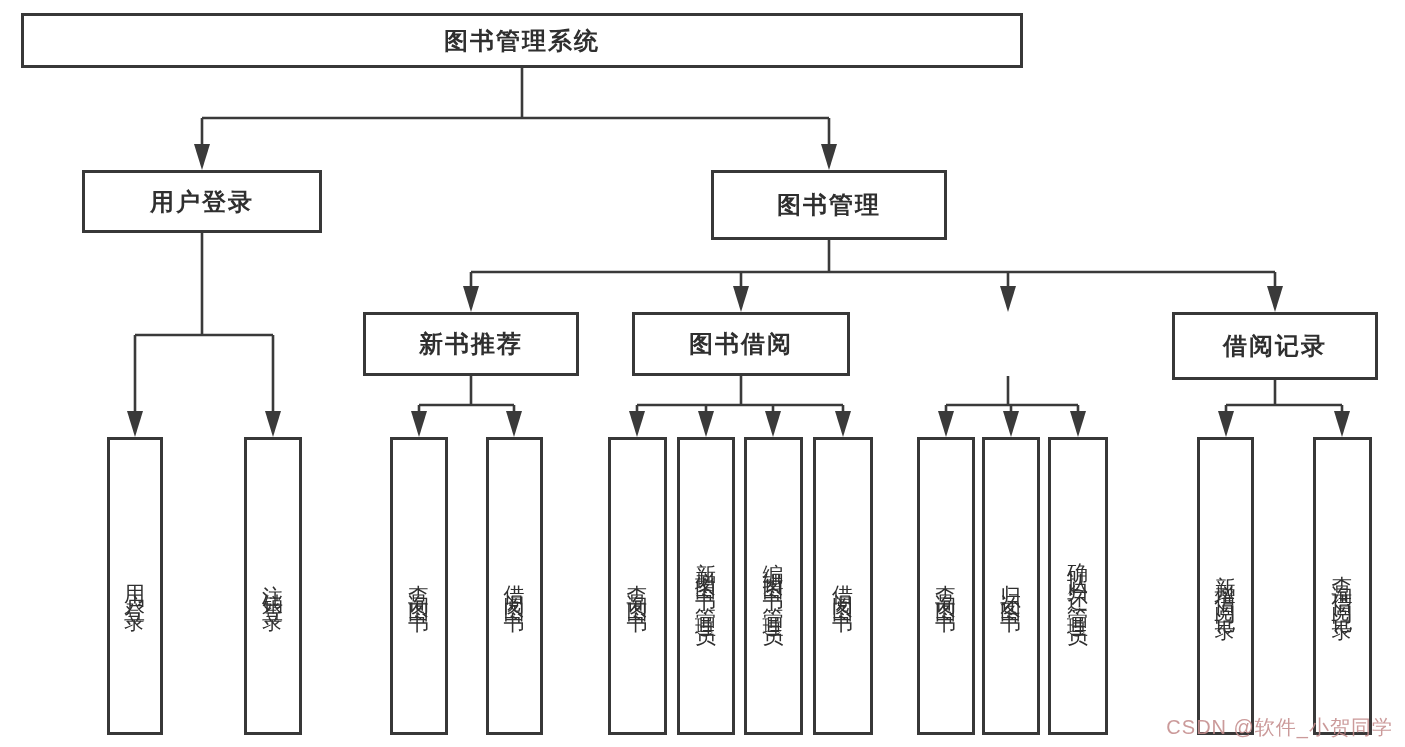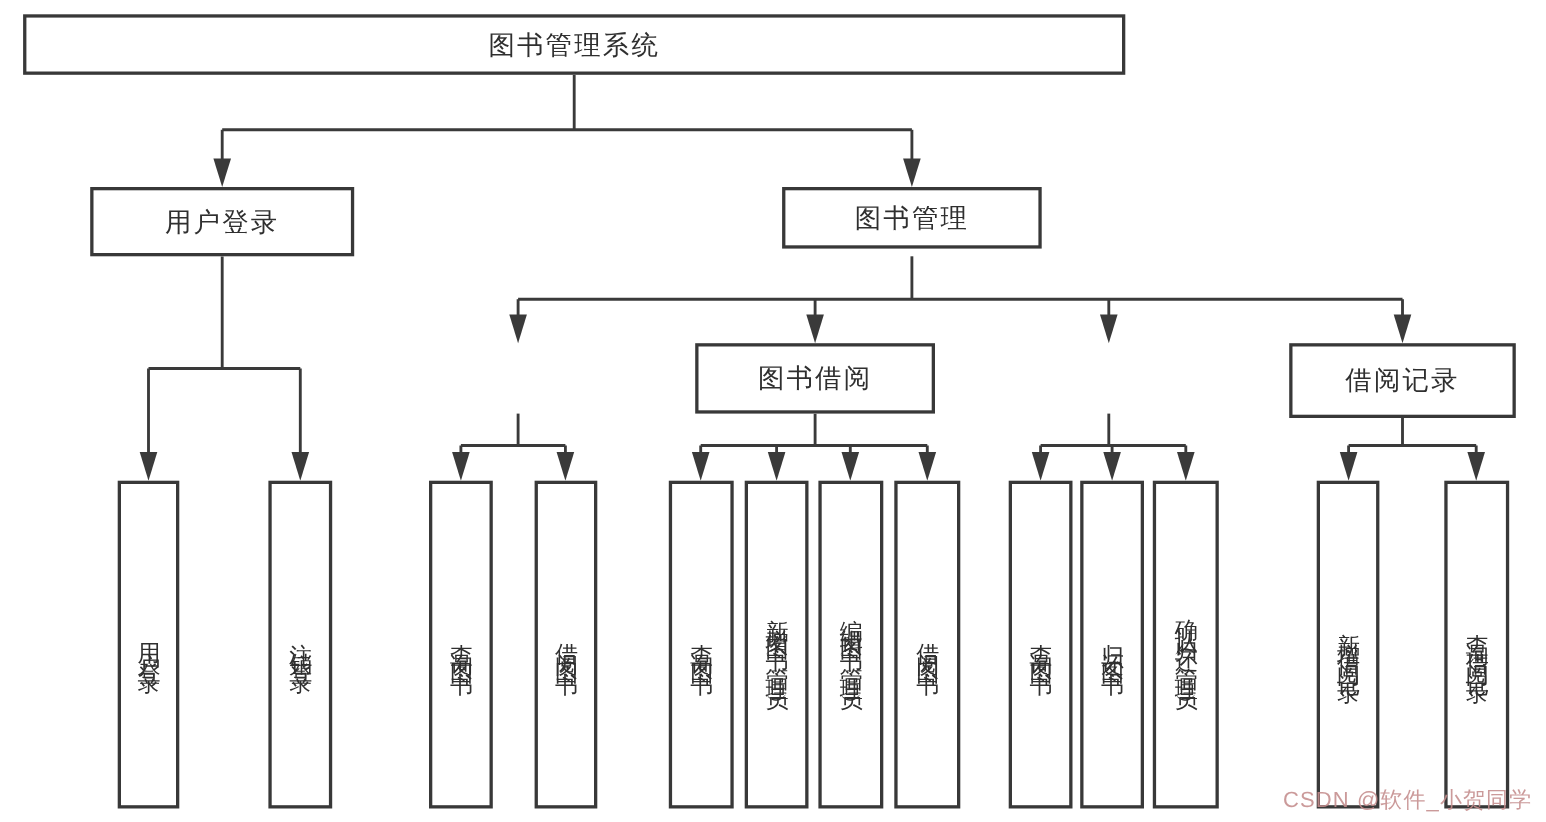--- a/index.html
+++ b/index.html
@@ -26,32 +26,33 @@
     color: #2f2f2f;
     display: flex;
     align-items: center;
     justify-content: center;
     text-align: center;
   }
   .h-box {
     font-size: 24px;
     letter-spacing: 2px;
     white-space: nowrap;
+    font-weight: bold;
   }
   .v-box {
     writing-mode: vertical-rl;
     text-orientation: mixed;
     font-size: 21px;
     letter-spacing: 9px;
     line-height: 1;
   }
   
   .n-root            { left: 21px;   top: 13px;  width: 1002px; height: 55px; }
   .n-user-login      { left: 82px;   top: 170px; width: 240px;  height: 63px; }
-  .n-book-mgmt       { left: 711px;  top: 170px; width: 236px;  height: 56px; }
+  .n-book-mgmt       { left: 711px;  top: 170px; width: 236px;  height: 70px; }
   .n-new-book-rec    { left: 363px;  top: 312px; width: 216px;  height: 64px; }
   .n-book-borrow     { left: 632px;  top: 312px; width: 218px;  height: 64px; }
   .n-current-borrow  { left: 900px;  top: 312px; width: 217px;  height: 64px; }
   .n-borrow-records  { left: 1172px; top: 312px; width: 206px;  height: 68px; }
   .leaf { top: 437px; height: 298px; }
   .l-a1 { left: 107px;  width: 56px; }
   .l-a2 { left: 244px;  width: 58px; }
   .l-b1 { left: 390px;  width: 58px; }
   .l-b2 { left: 486px;  width: 57px; }
   .l-c1 { left: 608px;  width: 59px; }
@@ -146,20 +147,21 @@
       <polygon points="1218,411 1234,411 1226,437"></polygon>
       <polygon points="1334,411 1350,411 1342,437"></polygon>
     </g>
   </svg>
 
   <div class="box h-box n-root">图书管理系统</div>
 
   <div class="box h-box n-user-login">用户登录</div>
   <div class="box h-box n-book-mgmt">图书管理</div>
 
+  <div class="box h-box n-new-book-rec">新书推荐</div>
   <div class="box h-box n-book-borrow">图书借阅</div>
   <div class="box h-box n-borrow-records">借阅记录</div>
 
   <div class="box v-box leaf l-a1">用户登录</div>
   <div class="box v-box leaf l-a2">注销登录</div>
 
   <div class="box v-box leaf l-b1">查询图书</div>
   <div class="box v-box leaf l-b2">借阅图书</div>
 
   <div class="box v-box leaf l-c1">查询图书</div>

